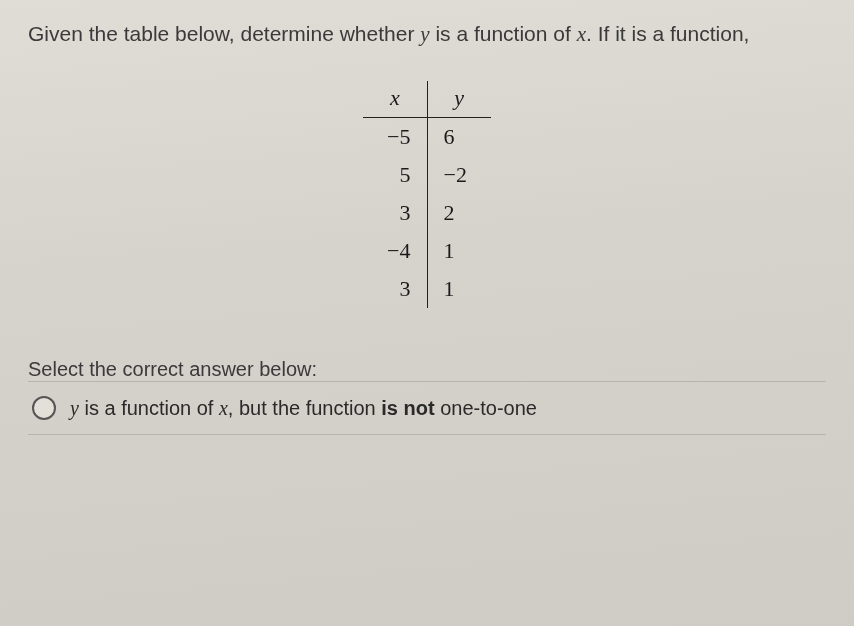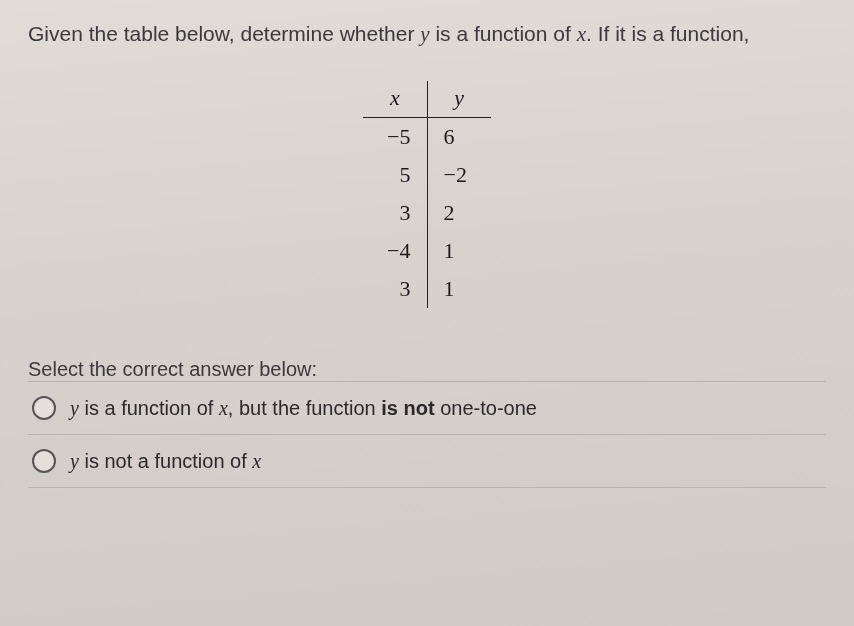--- a/index.html
+++ b/index.html
@@ -119,18 +119,14 @@
   </div>
 
   <div class="instruction">Select the correct answer below:</div>
 
   <div class="option-row">
     <span class="radio"></span>
     <span><span class="ital2">y</span> is a function of <span class="ital2">x</span>, but the function <strong>is not</strong><span> one-to-one</span></span>
   </div>
 
 
-  <div class="option-row">
-    <span class="radio"></span>
-    <span><span class="ital2">y</span> is not a function of <span class="ital2">x</span></span>
-  </div>
 
 </div>
 
 </body></html>

